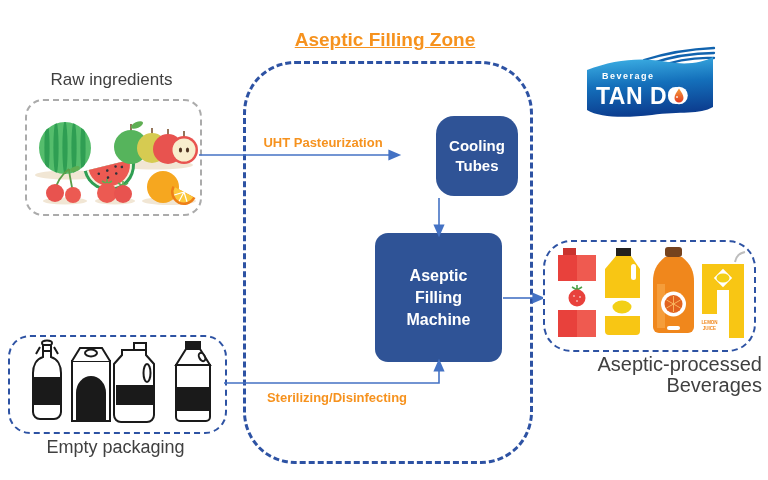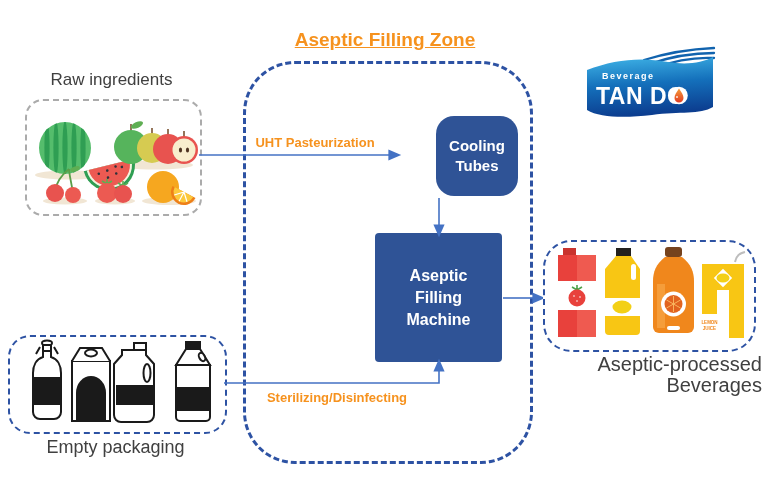--- a/index.html
+++ b/index.html
@@ -17,28 +17,28 @@
         border:3px dashed #2d52a3;border-radius:52px;}
 
   
   .zone-title{position:absolute;left:243px;top:29px;width:284px;text-align:center;
               color:#f6921e;font-weight:bold;font-size:19px;text-decoration:underline;}
   .navy-label{position:absolute;color:#404040;font-weight:normal;font-size:17px;text-align:center;}
   .raw-label{left:25px;top:70px;width:173px;}
   .pack-label{left:8px;top:437px;width:215px;font-size:18px;}
   .out-label{left:533px;top:354px;width:229px;font-size:20px;line-height:21px;text-align:right;}
   .flow-label{position:absolute;color:#f6921e;font-size:13px;font-weight:bold;text-align:center;}
-  .uht{left:235px;top:135px;width:160px;}
+  .uht{left:243px;top:135px;width:160px;}
   .ster{left:237px;top:390px;width:200px;}
 
   
   .node{position:absolute;background:#2f5396;color:#ffffff;font-weight:bold;
         display:flex;flex-direction:column;align-items:center;justify-content:center;text-align:center;}
   .cooling{left:398px;top:116px;width:82px;height:80px;border-radius:18px;font-size:15px;line-height:20px;margin-left:38px;}
-  .machine{left:375px;top:233px;width:127px;height:129px;border-radius:4px;font-size:16px;line-height:22px;}
+  .machine{left:375px;top:233px;width:127px;height:129px;border-radius:13px;font-size:16px;line-height:22px;}
 
   .overlay{position:absolute;left:0;top:0;pointer-events:none;}
   .illu{position:absolute;}
   .logo{position:absolute;left:580px;top:46px;}
 </style>
 </head>
 <body>
 
 <div class="canvas">
 

